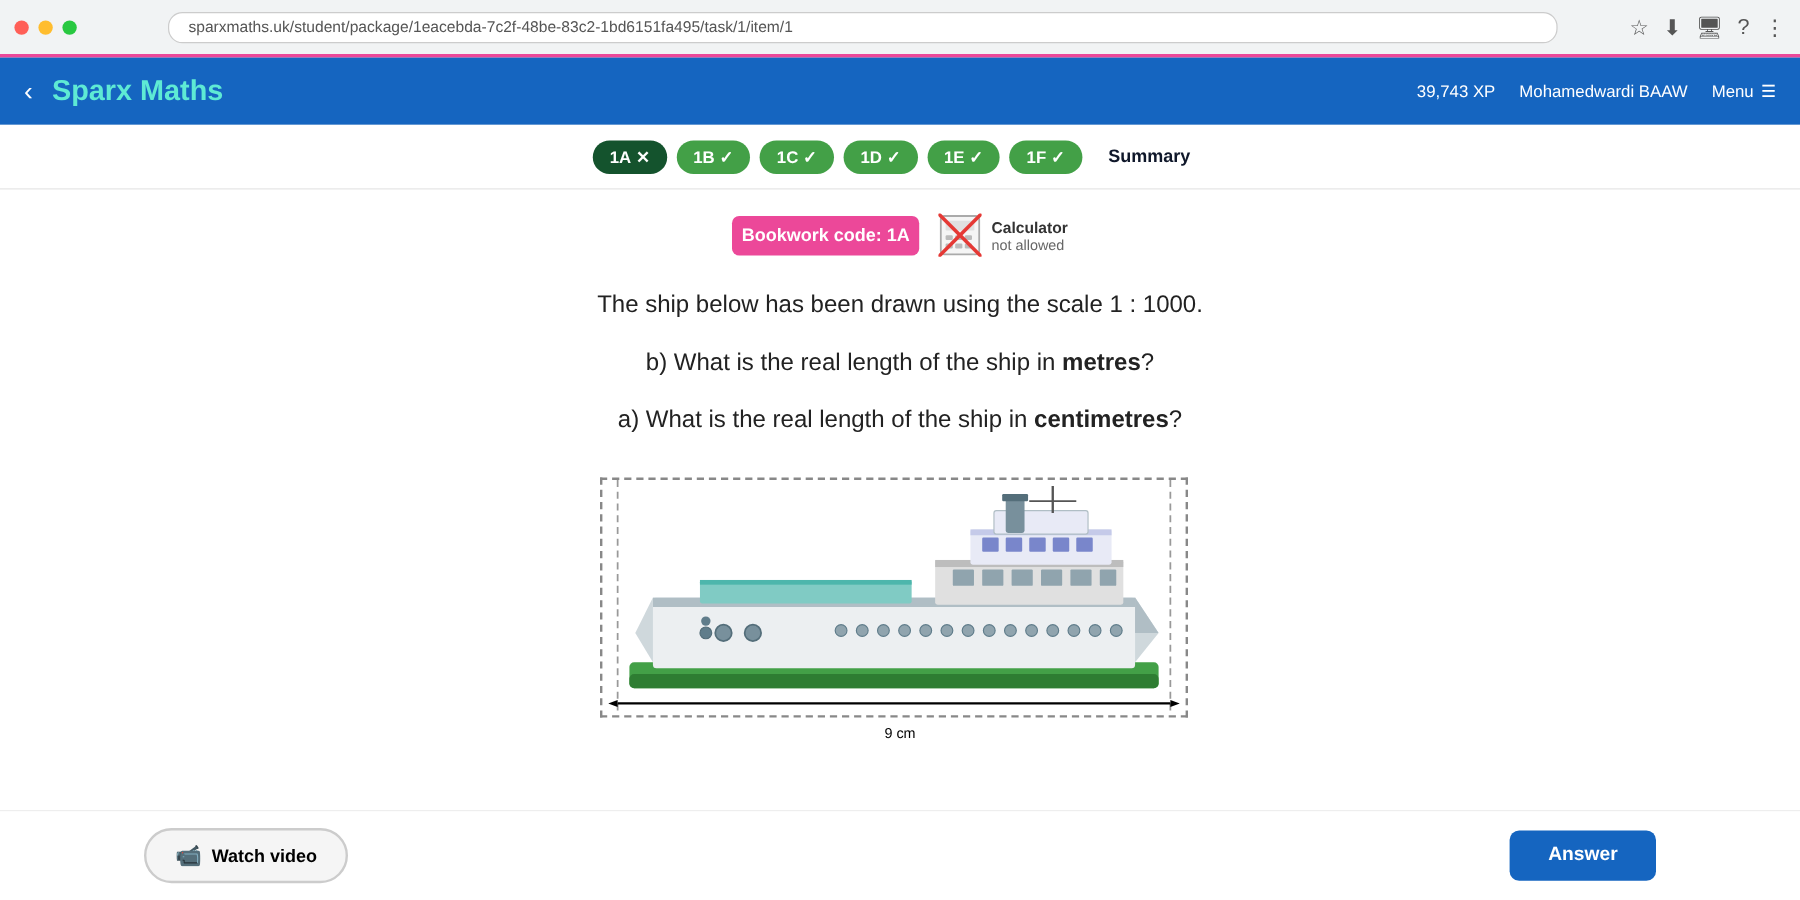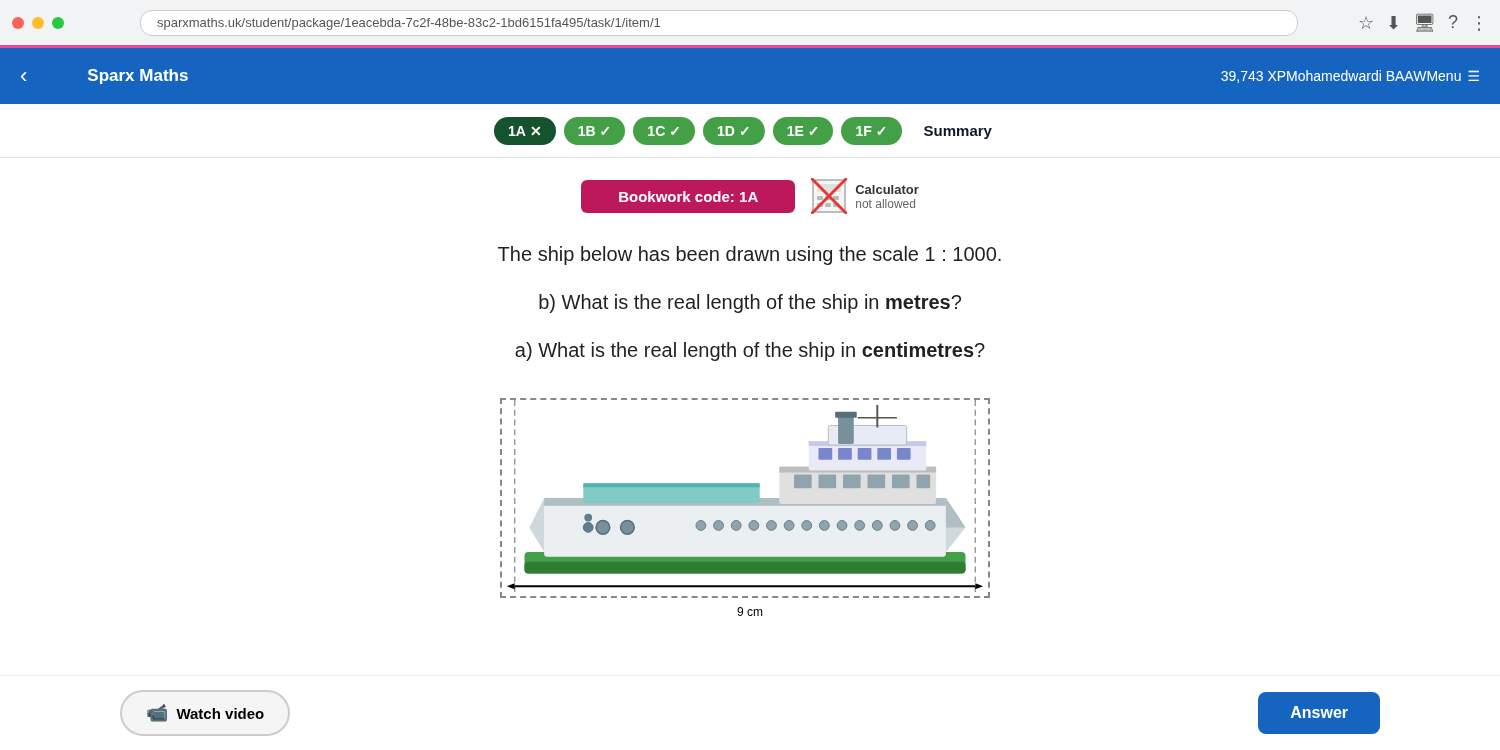--- a/index.html
+++ b/index.html
@@ -43,29 +43,29 @@
       align-items: center;
       padding: 0 20px;
     }
     .back-btn {
       color: white;
       font-size: 22px;
       cursor: pointer;
       margin-right: 16px;
     }
     .site-title {
-      color: #ffffff;
-      font-size: 17px;
+      color: #5eead4;
+      font-size: 24px;
       font-weight: bold;
-      margin-left: 44px;
     }
     .nav-right {
       margin-left: auto;
       display: flex;
       align-items: center;
+      gap: 20px;
       color: white;
       font-size: 14px;
     }
     .menu-btn {
       display: flex;
       align-items: center;
       gap: 6px;
       cursor: pointer;
     }
 
@@ -93,23 +93,23 @@
     .tab-complete { background: #43a047; color: white; }
     .tab-summary { color: #0f172a; font-size: 15px; font-weight: 600; }
 
     .bookwork-row {
       display: flex;
       align-items: center;
       gap: 16px;
       margin-bottom: 24px;
     }
     .bookwork-badge {
-      background: #be185d;
+      background: #ec4899;
       color: white;
-      padding: 8px 37px;
+      padding: 8px 8px;
       border-radius: 6px;
       font-size: 15px;
       font-weight: 600;
     }
     .calculator-info {
       display: flex;
       align-items: center;
       gap: 8px;
       font-size: 13px;
       color: #333;

